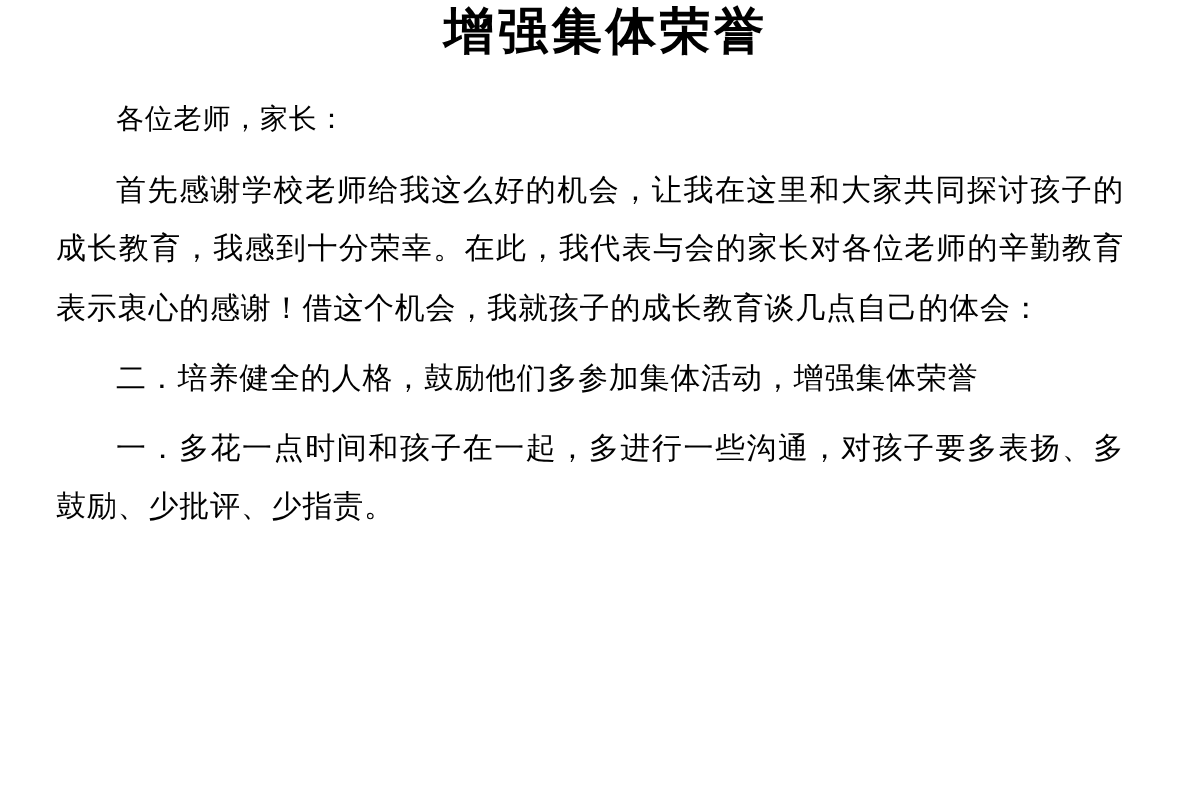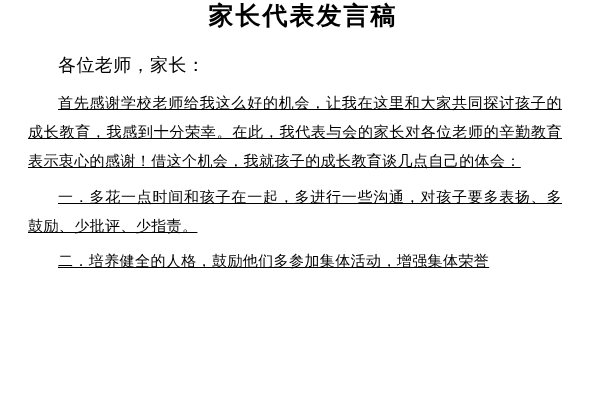--- a/index.html
+++ b/index.html
@@ -25,50 +25,49 @@
   .doc-title {
     text-align: center;
     font-size: 25px;
     font-weight: 700;
     letter-spacing: 2px;
     line-height: 1.15;
     margin: 2px 0 16px 0;
     font-family: "DejaVu Serif", "Liberation Serif", serif;
   }
   .para {
-    font-size: 18px;
+    font-size: 14px;
     line-height: 1.95;
     text-align: justify;
     text-justify: inter-ideograph;
     margin: 0 0 7px 0;
     letter-spacing: 0.4px;
   }
   .indent1 {
     text-indent: 30px;
   }
   .flow {
     font-size: 15px;
     line-height: 1.95;
     text-align: justify;
     text-justify: inter-ideograph;
     letter-spacing: 0.4px;
     text-indent: 30px;
     margin: 0 16px 6px 0;
-    text-decoration: underline;
   }
 </style>
 </head>
 <body>
 
 <div class="page">
 
-  <div class="doc-title">家长代表发言稿</div>
+  <div class="doc-title">增强集体荣誉</div>
 
   <div class="para indent1">各位老师，家长：</div>
 
 
   <div class="flow">首先感谢学校老师给我这么好的机会，让我在这里和大家共同探讨孩子的成长教育，我感到十分荣幸。在此，我代表与会的家长对各位老师的辛勤教育表示衷心的感谢！借这个机会，我就孩子的成长教育谈几点自己的体会：</div>
 
+  <div class="flow">二．培养健全的人格，鼓励他们多参加集体活动，增强集体荣誉</div>
+
   <div class="flow">一．多花一点时间和孩子在一起，多进行一些沟通，对孩子要多表扬、多鼓励、少批评、少指责。</div>
-
-  <div class="flow">二．培养健全的人格，鼓励他们多参加集体活动，增强集体荣誉</div>
 
 </div>
 
 </body></html>

